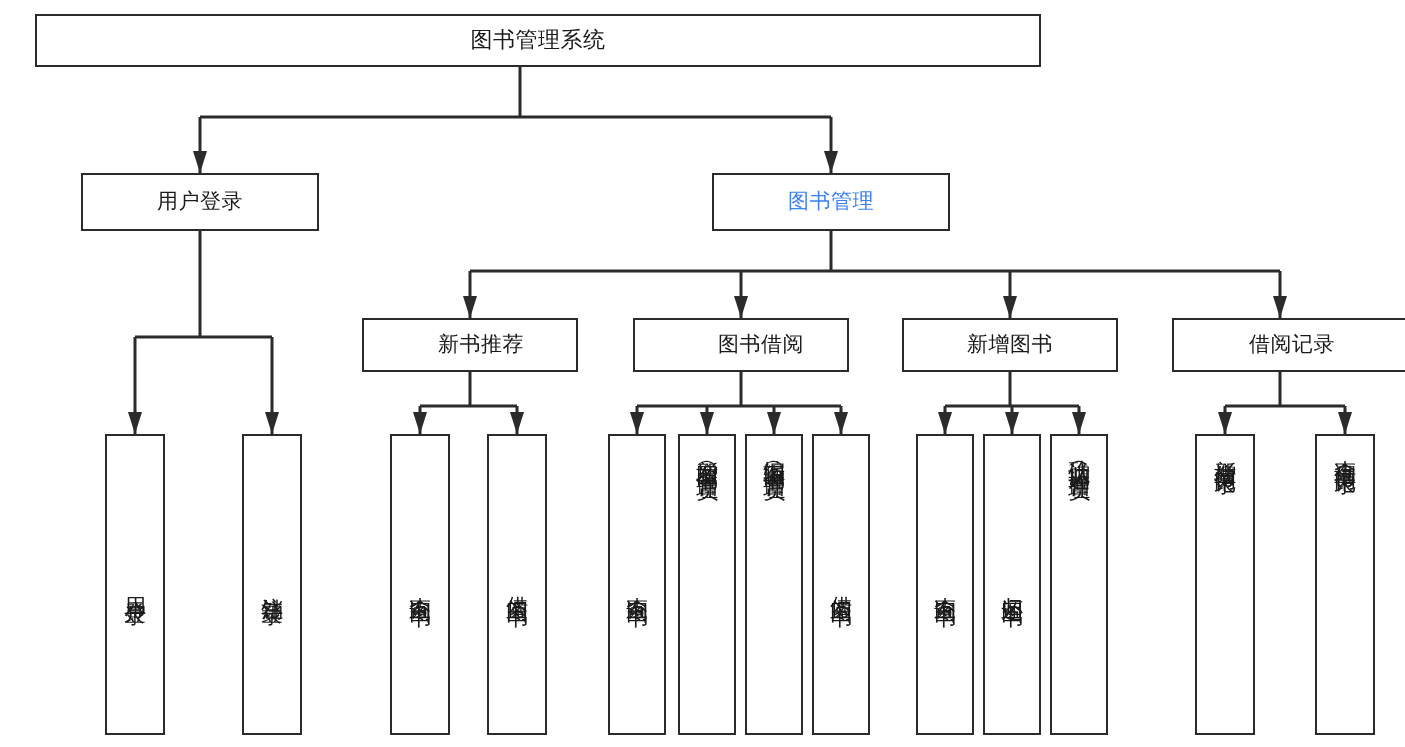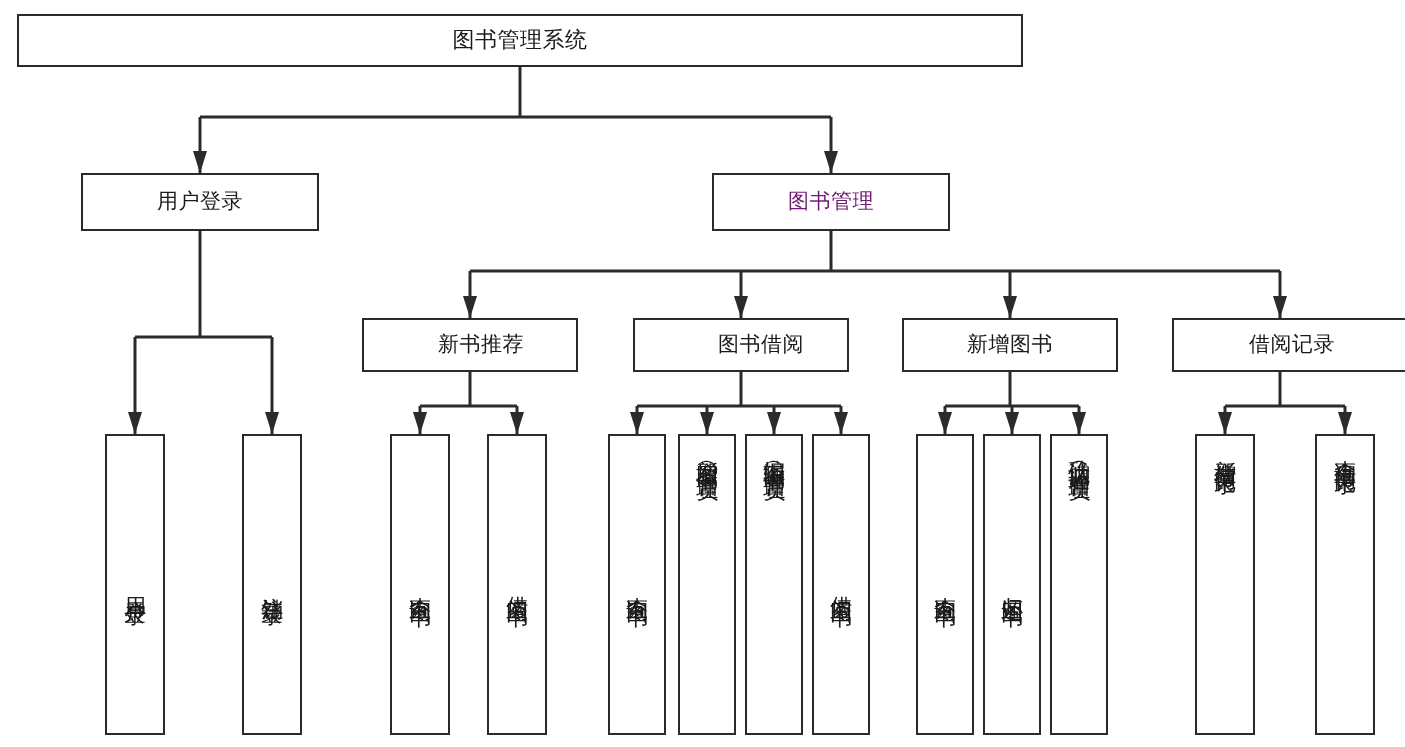--- a/index.html
+++ b/index.html
@@ -124,27 +124,27 @@
       <line x1="1079" y1="406" x2="1079" y2="434" stroke="#2b2b2b" stroke-width="3"></line>
       <polygon points="1072,412 1086,412 1079,434" fill="#2b2b2b"></polygon>
       <line x1="1280" y1="372" x2="1280" y2="406" stroke="#2b2b2b" stroke-width="3"></line>
       <line x1="1225" y1="406" x2="1345" y2="406" stroke="#2b2b2b" stroke-width="3"></line>
       <line x1="1225" y1="406" x2="1225" y2="434" stroke="#2b2b2b" stroke-width="3"></line>
       <polygon points="1218,412 1232,412 1225,434" fill="#2b2b2b"></polygon>
       <line x1="1345" y1="406" x2="1345" y2="434" stroke="#2b2b2b" stroke-width="3"></line>
       <polygon points="1338,412 1352,412 1345,434" fill="#2b2b2b"></polygon>
     </svg>
   <div id="nodes-layer">
-      <div class="node horizontal root" style="left: 17px; top: 14px; width: 1006px; height: 53px; border-color: rgb(43, 43, 43); background: rgb(255, 255, 255); color: rgb(26, 26, 26);">
+      <div class="node horizontal root" style="left: 35px; top: 14px; width: 1006px; height: 53px; border-color: rgb(43, 43, 43); background: rgb(255, 255, 255); color: rgb(26, 26, 26);">
         <span class="label">图书管理系统</span>
       </div>
       <div class="node horizontal" style="left: 81px; top: 173px; width: 238px; height: 58px; border-color: rgb(43, 43, 43); background: rgb(255, 255, 255); color: rgb(26, 26, 26);">
         <span class="label">用户登录</span>
       </div>
-      <div class="node horizontal" style="left: 712px; top: 173px; width: 238px; height: 58px; border-color: rgb(43, 43, 43); background: rgb(255, 255, 255); color: #701a75;">
+      <div class="node horizontal" style="left: 712px; top: 173px; width: 238px; height: 58px; border-color: rgb(43, 43, 43); background: rgb(255, 255, 255); color: #3b82f6;">
         <span class="label">图书管理</span>
       </div>
       <div class="node horizontal" style="left: 362px; top: 318px; width: 216px; height: 54px; border-color: rgb(43, 43, 43); background: rgb(255, 255, 255); color: rgb(26, 26, 26); padding-left: 22px;">
         <span class="label">新书推荐</span>
       </div>
       <div class="node horizontal" style="left: 633px; top: 318px; width: 216px; height: 54px; border-color: rgb(43, 43, 43); background: rgb(255, 255, 255); color: rgb(26, 26, 26); padding-left: 40px;">
         <span class="label">图书借阅</span>
       </div>
       <div class="node horizontal" style="left: 902px; top: 318px; width: 216px; height: 54px; border-color: rgb(43, 43, 43); background: rgb(255, 255, 255); color: rgb(26, 26, 26);">
         <span class="label">新增图书</span>

